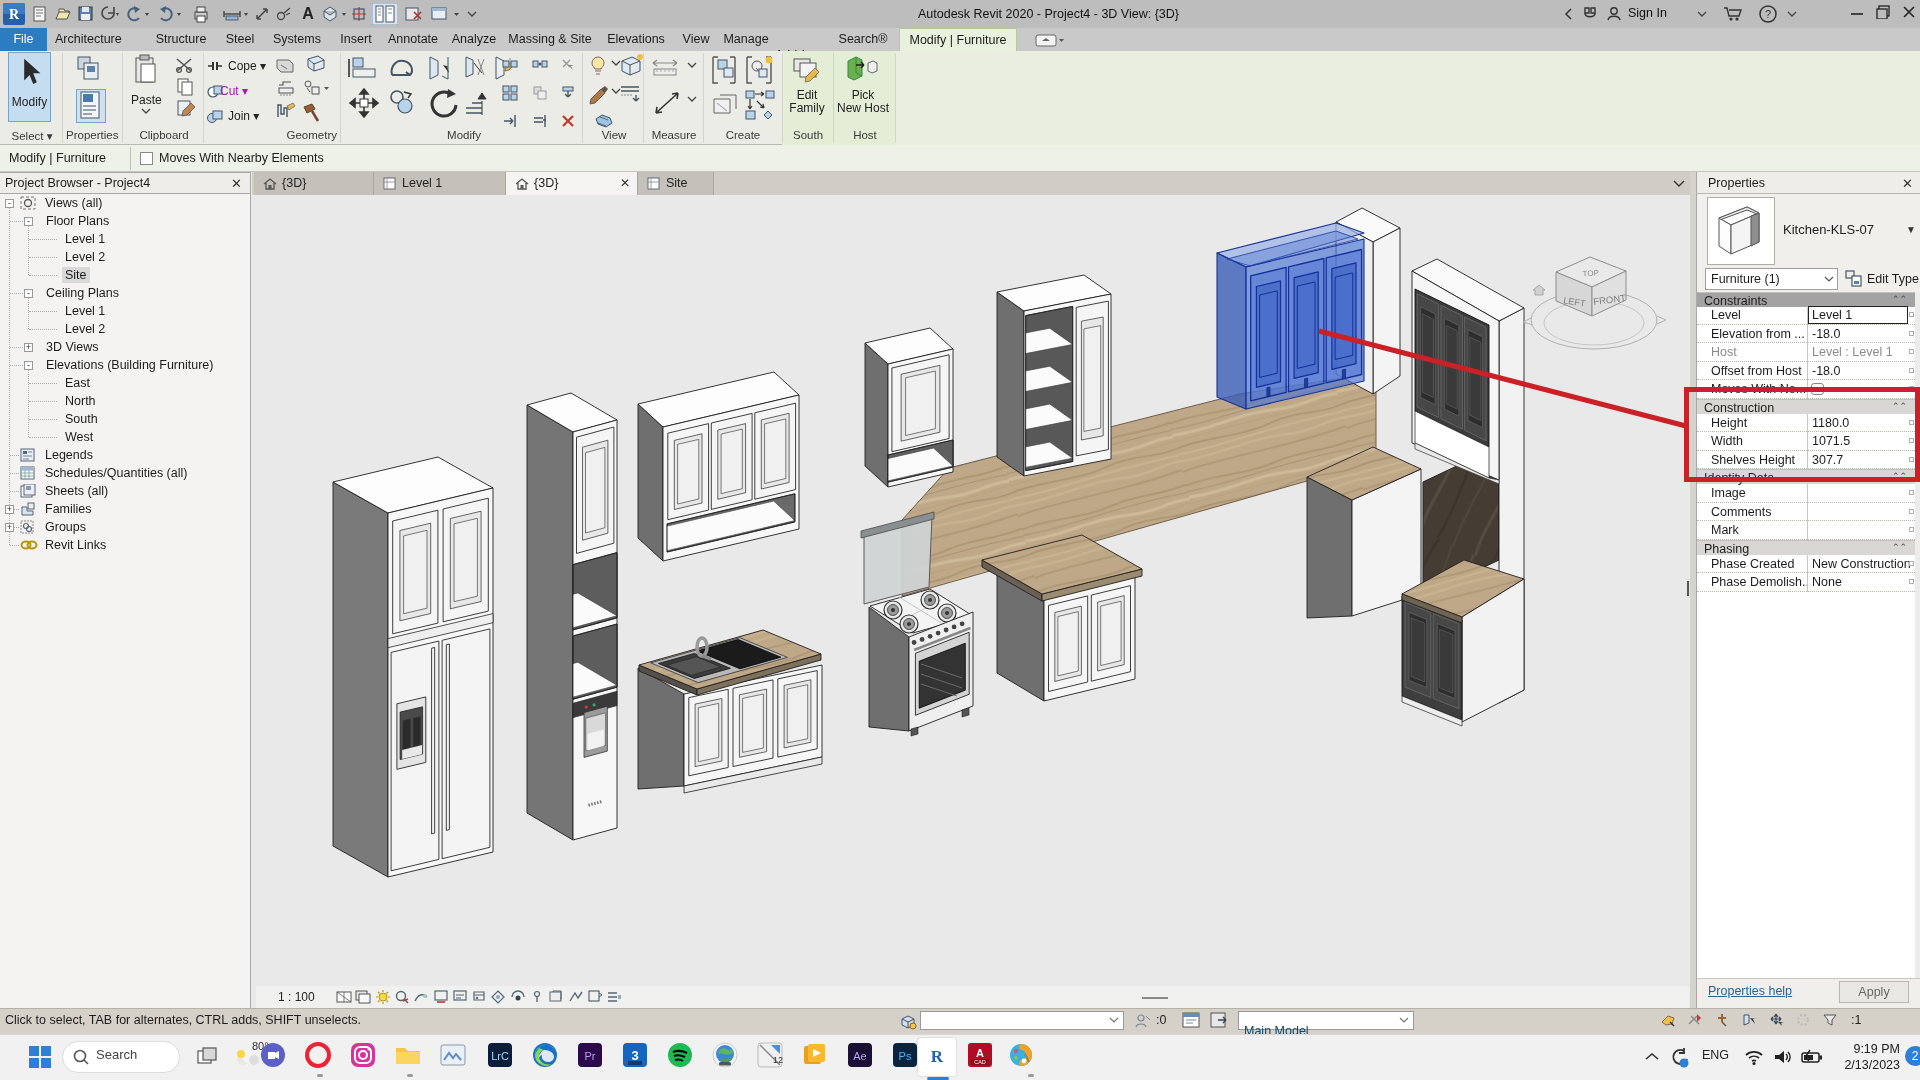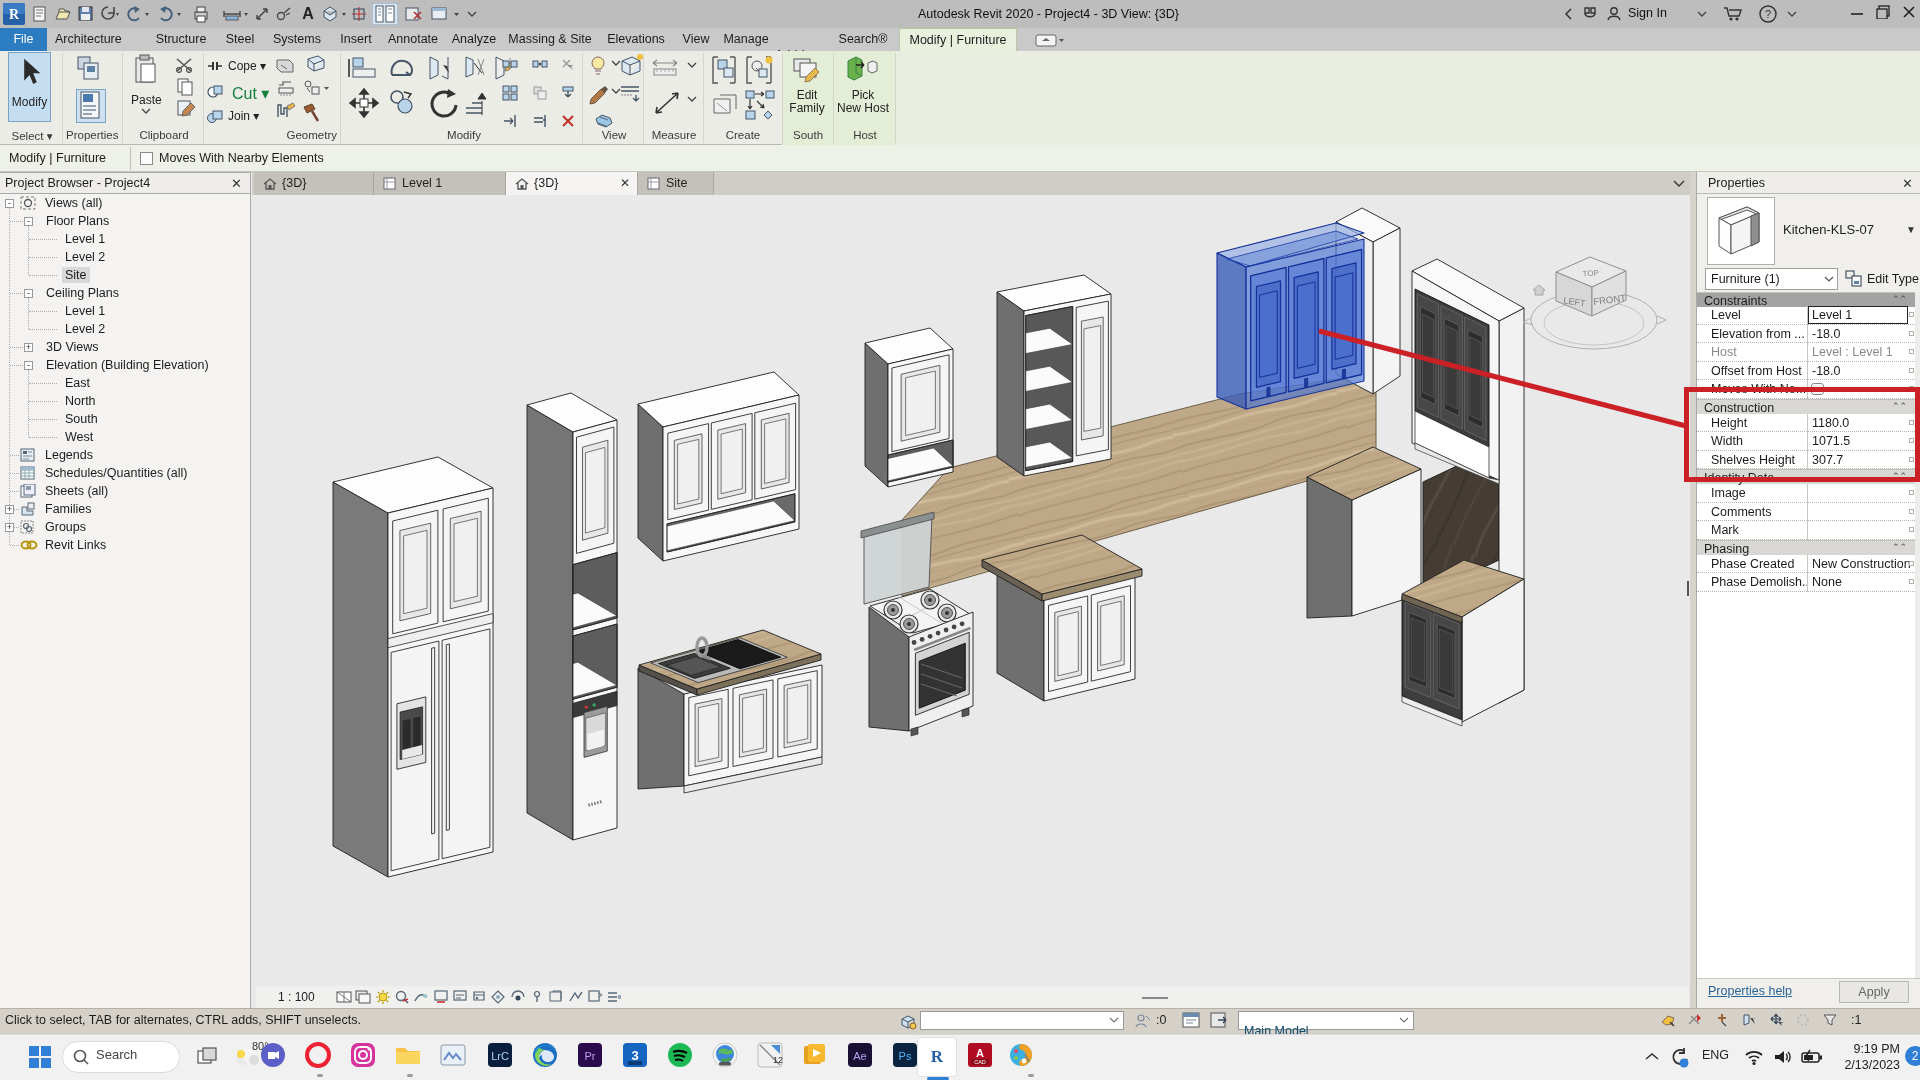--- a/index.html
+++ b/index.html
@@ -217,21 +217,21 @@
     </svg>
     <svg style="position:absolute;left:206px;top:8px;" width="18" height="14" viewBox="0 0 18 14">
       <path d="M2,7 h5 M11,7 h5" stroke="#333" stroke-width="1.4"></path>
       <path d="M7,3 v8 M11,3 v8" stroke="#333" stroke-width="2"></path>
     </svg>
     <div class="abs" style="left:228px;top:8px;font-size:12px;color:#222">Cope ▾</div>
     <svg style="position:absolute;left:206px;top:32px;" width="18" height="16" viewBox="0 0 18 16">
       <circle cx="7" cy="9" r="5" fill="#fff" stroke="#456" stroke-width="1.2"></circle>
       <rect x="8" y="3" width="8" height="8" fill="#b8d4ea" stroke="#456"></rect>
     </svg>
-    <div class="abs" style="left:232px;top:33px;font-size:16px;color:#15803d">Cut ▾</div>
+    <div class="abs" style="left:220px;top:33px;font-size:12px;color:#a21caf">Cut ▾</div>
     <svg style="position:absolute;left:206px;top:57px;" width="18" height="16" viewBox="0 0 18 16">
       <circle cx="6" cy="10" r="4.5" fill="#b8d4ea" stroke="#456"></circle>
       <rect x="7" y="3" width="9" height="8" fill="#b8d4ea" stroke="#456"></rect>
     </svg>
     <div class="abs" style="left:228px;top:58px;font-size:12px;color:#222">Join ▾</div>
     <svg style="position:absolute;left:274px;top:6px;" width="24" height="18" viewBox="0 0 24 18">
       <path d="M3,3 h12 l4,4 v8 h-12 l-4,-4 z" fill="#d8d8d8" stroke="#666"></path>
       <path d="M7,8 l6,4" stroke="#666"></path>
     </svg>
     <svg style="position:absolute;left:276px;top:28px;" width="22" height="20" viewBox="0 0 22 20">
@@ -458,21 +458,21 @@
     <div class="abs" style="left:62px;top:37px;padding:0 3px;height:16px;line-height:16px">Level 1</div>
     <div class="abs" style="left:62px;top:55px;padding:0 3px;height:16px;line-height:16px">Level 2</div>
     <div class="abs" style="left:62px;top:73px;background:#d9d9d9;padding:0 3px;height:16px;line-height:16px">Site</div>
     <div class="abs" style="left:24px;top:95px;width:9px;height:9px;background:#fff;border:1px solid #999;font-size:9px;line-height:7px;text-align:center;color:#333">-</div>
     <div class="abs" style="left:43px;top:91px;padding:0 3px;height:16px;line-height:16px">Ceiling Plans</div>
     <div class="abs" style="left:62px;top:109px;padding:0 3px;height:16px;line-height:16px">Level 1</div>
     <div class="abs" style="left:62px;top:127px;padding:0 3px;height:16px;line-height:16px">Level 2</div>
     <div class="abs" style="left:24px;top:149px;width:9px;height:9px;background:#fff;border:1px solid #999;font-size:9px;line-height:7px;text-align:center;color:#333">+</div>
     <div class="abs" style="left:43px;top:145px;padding:0 3px;height:16px;line-height:16px">3D Views</div>
     <div class="abs" style="left:24px;top:167px;width:9px;height:9px;background:#fff;border:1px solid #999;font-size:9px;line-height:7px;text-align:center;color:#333">-</div>
-    <div class="abs" style="left:43px;top:163px;padding:0 3px;height:16px;line-height:16px">Elevation (Building Elevation)</div>
+    <div class="abs" style="left:43px;top:163px;padding:0 3px;height:16px;line-height:16px">Elevations (Building Furniture)</div>
     <div class="abs" style="left:62px;top:181px;padding:0 3px;height:16px;line-height:16px">East</div>
     <div class="abs" style="left:62px;top:199px;padding:0 3px;height:16px;line-height:16px">North</div>
     <div class="abs" style="left:62px;top:217px;padding:0 3px;height:16px;line-height:16px">South</div>
     <div class="abs" style="left:62px;top:235px;padding:0 3px;height:16px;line-height:16px">West</div>
     <svg style="position:absolute;left:20px;top:254px;" width="16" height="15" viewBox="0 0 16 15">
       <rect x="1" y="1" width="13" height="12" fill="#e8eef4" stroke="#567"></rect>
       <rect x="3" y="3" width="4" height="3" fill="#567"></rect>
       <path d="M8,4 h4 M3,8 h9 M3,11 h6" stroke="#789" stroke-width="1"></path>
     </svg>
     <div class="abs" style="left:42px;top:253px;padding:0 3px;height:16px;line-height:16px">Legends</div>

